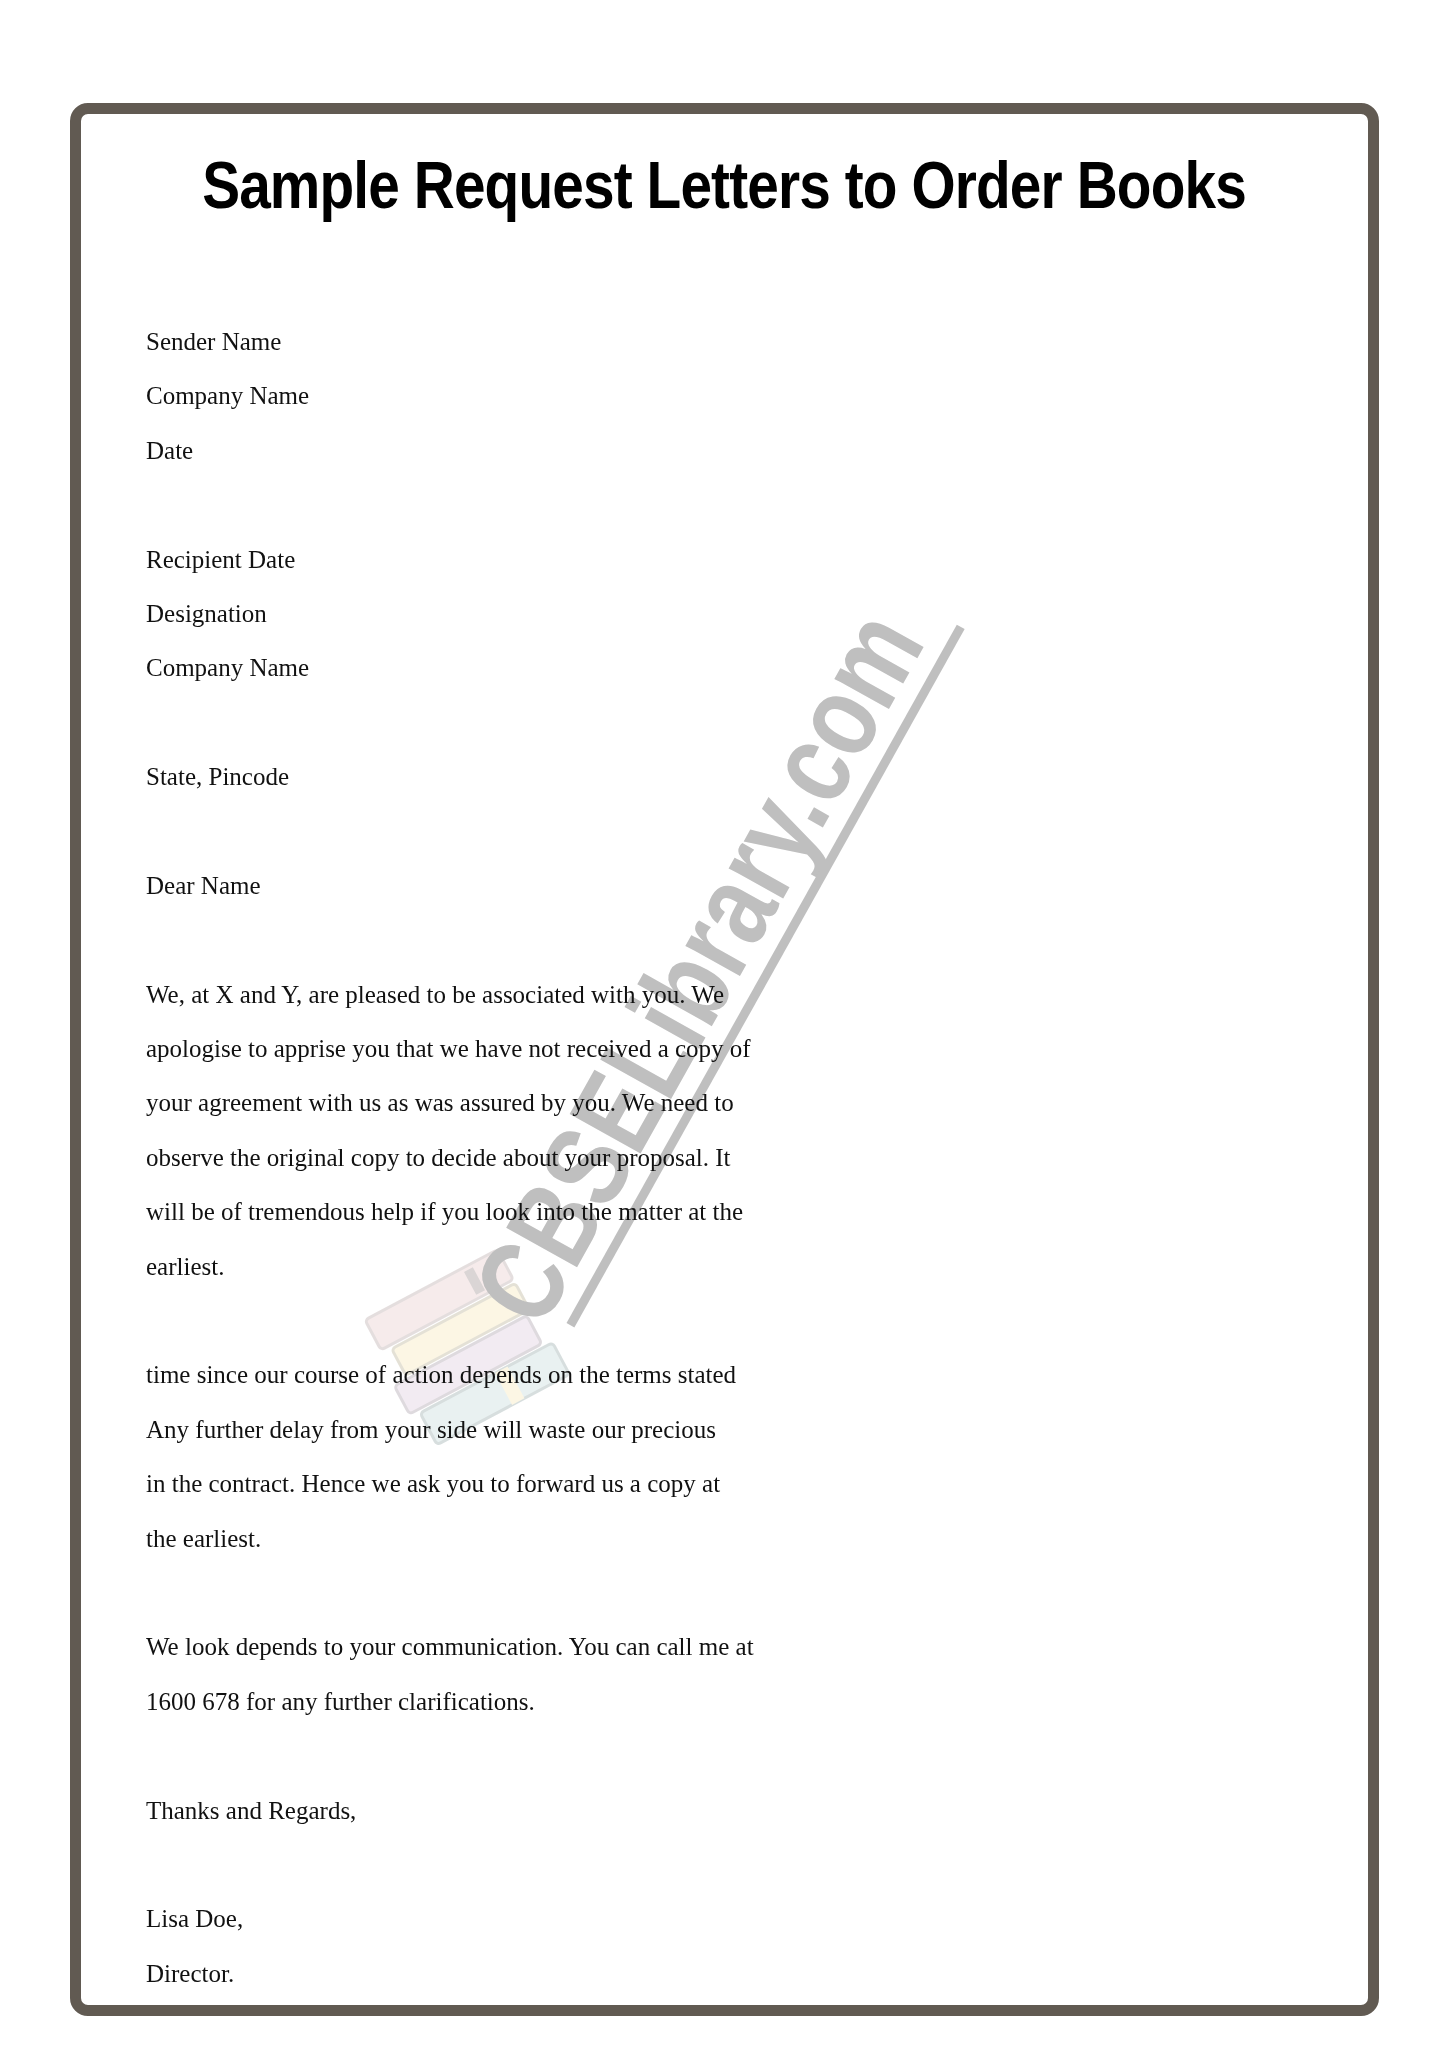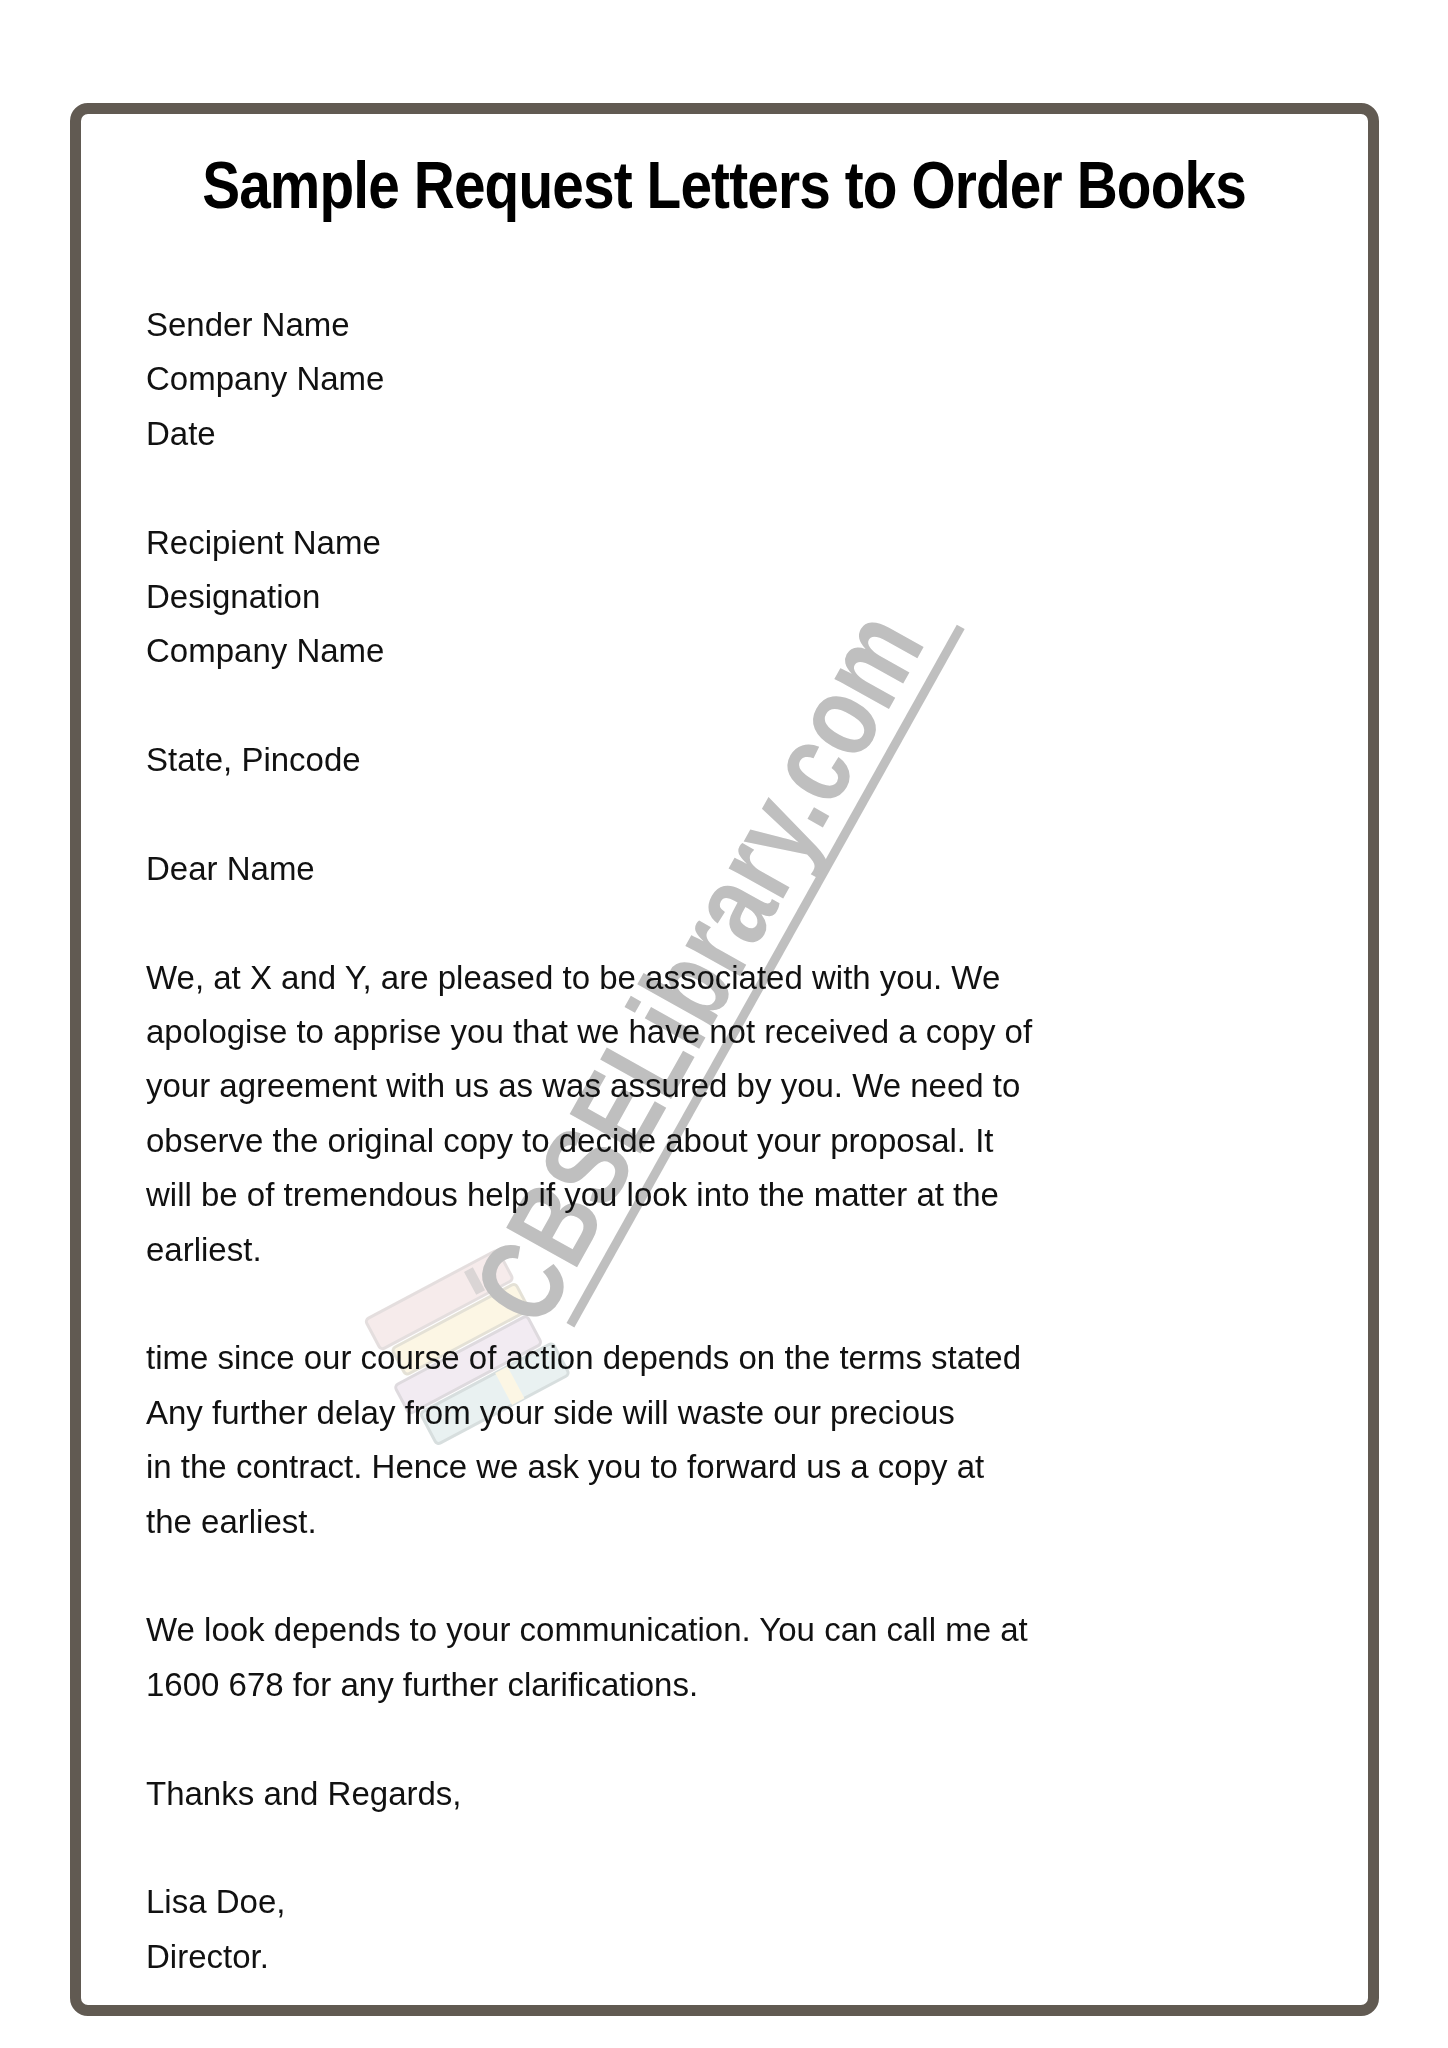--- a/index.html
+++ b/index.html
@@ -43,24 +43,24 @@
     position: absolute;
     left: 0;
     top: 0;
     width: 1448px;
     height: 2048px;
     pointer-events: none;
   }
   .letter {
     position: absolute;
     left: 146px;
-    top: 298px;
+    top: 315px;
     width: 1180px;
-    font-family: Liberation Sans, sans-serif;
-    font-size: 33px;
+    font-family: Liberation Serif, serif;
+    font-size: 25px;
     line-height: 54.4px;
     color: #111111;
   }
   .letter .line { display: block; white-space: pre; height: 54.4px; }
   .letter .blank { display: block; height: 54.4px; }
 </style>
 </head>
 <body>
 
 <div class="frame"></div>
@@ -83,21 +83,21 @@
     <rect x="0" y="-4" width="800" height="9" fill="#bfbfbf"></rect>
   </g>
 </svg>
 
 <div class="letter">
   <span class="line">Sender Name</span>
   <span class="line">Company Name</span>
   <span class="line">Date</span>
   <span class="blank"></span>
 
-  <span class="line">Recipient Name</span>
+  <span class="line">Recipient Date</span>
   <span class="line">Designation</span>
   <span class="line">Company Name</span>
   <span class="blank"></span>
 
   <span class="line">State, Pincode</span>
   <span class="blank"></span>
 
   <span class="line">Dear Name</span>
   <span class="blank"></span>
 

